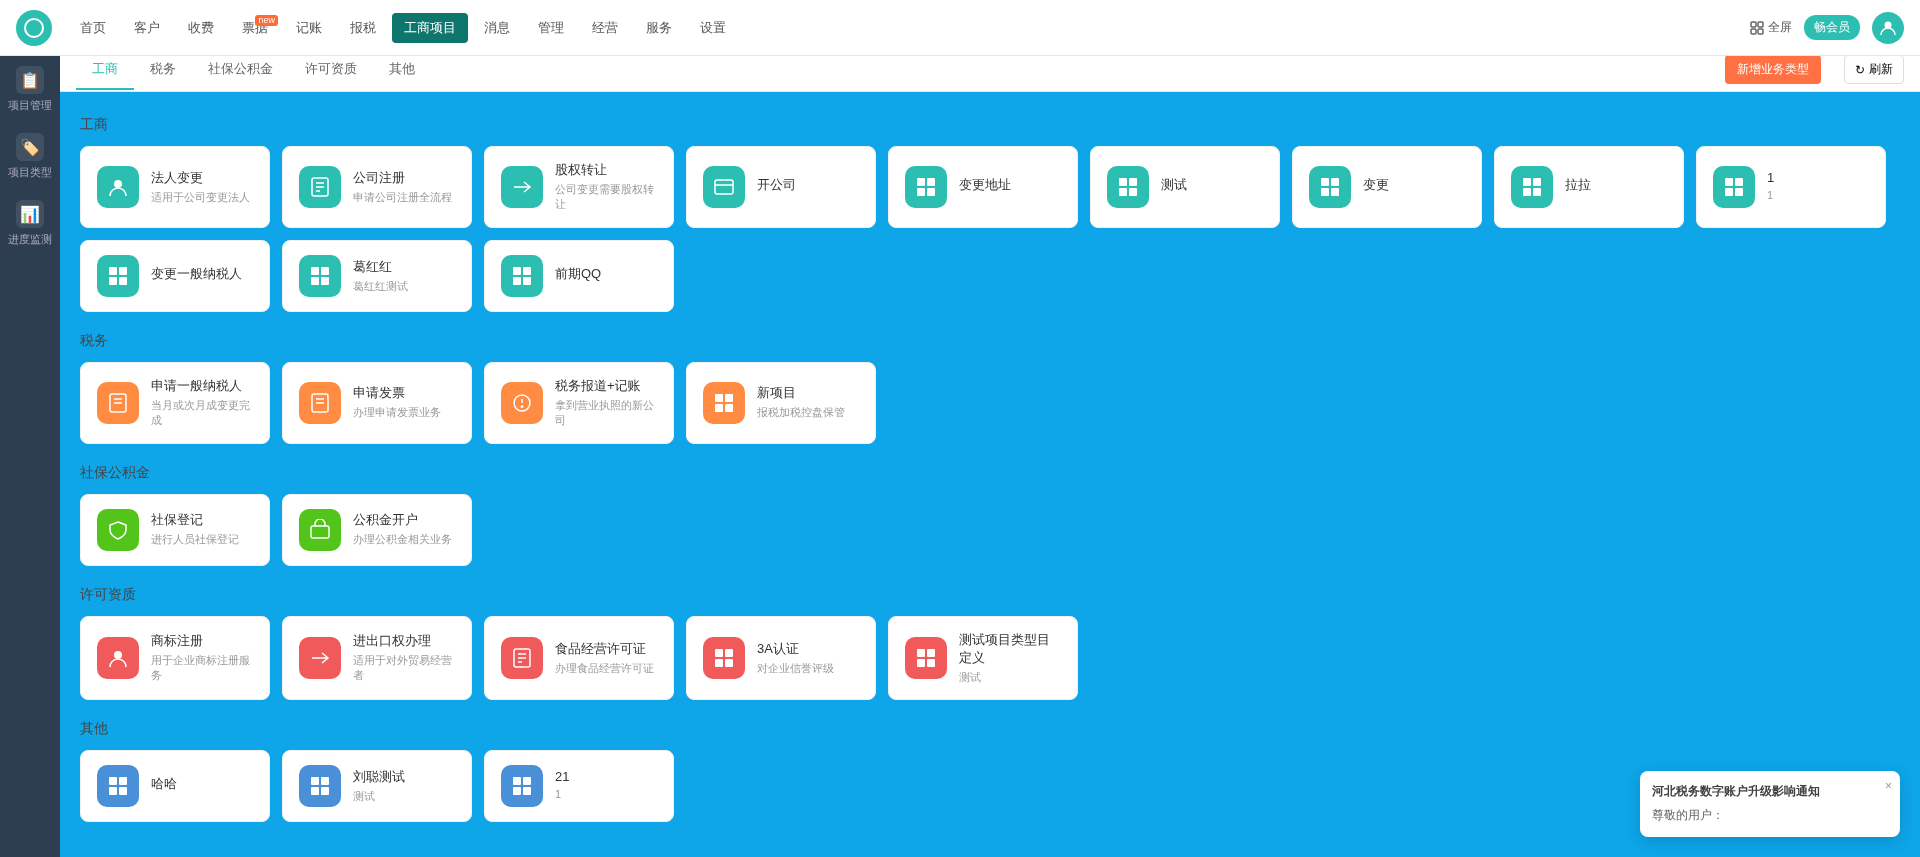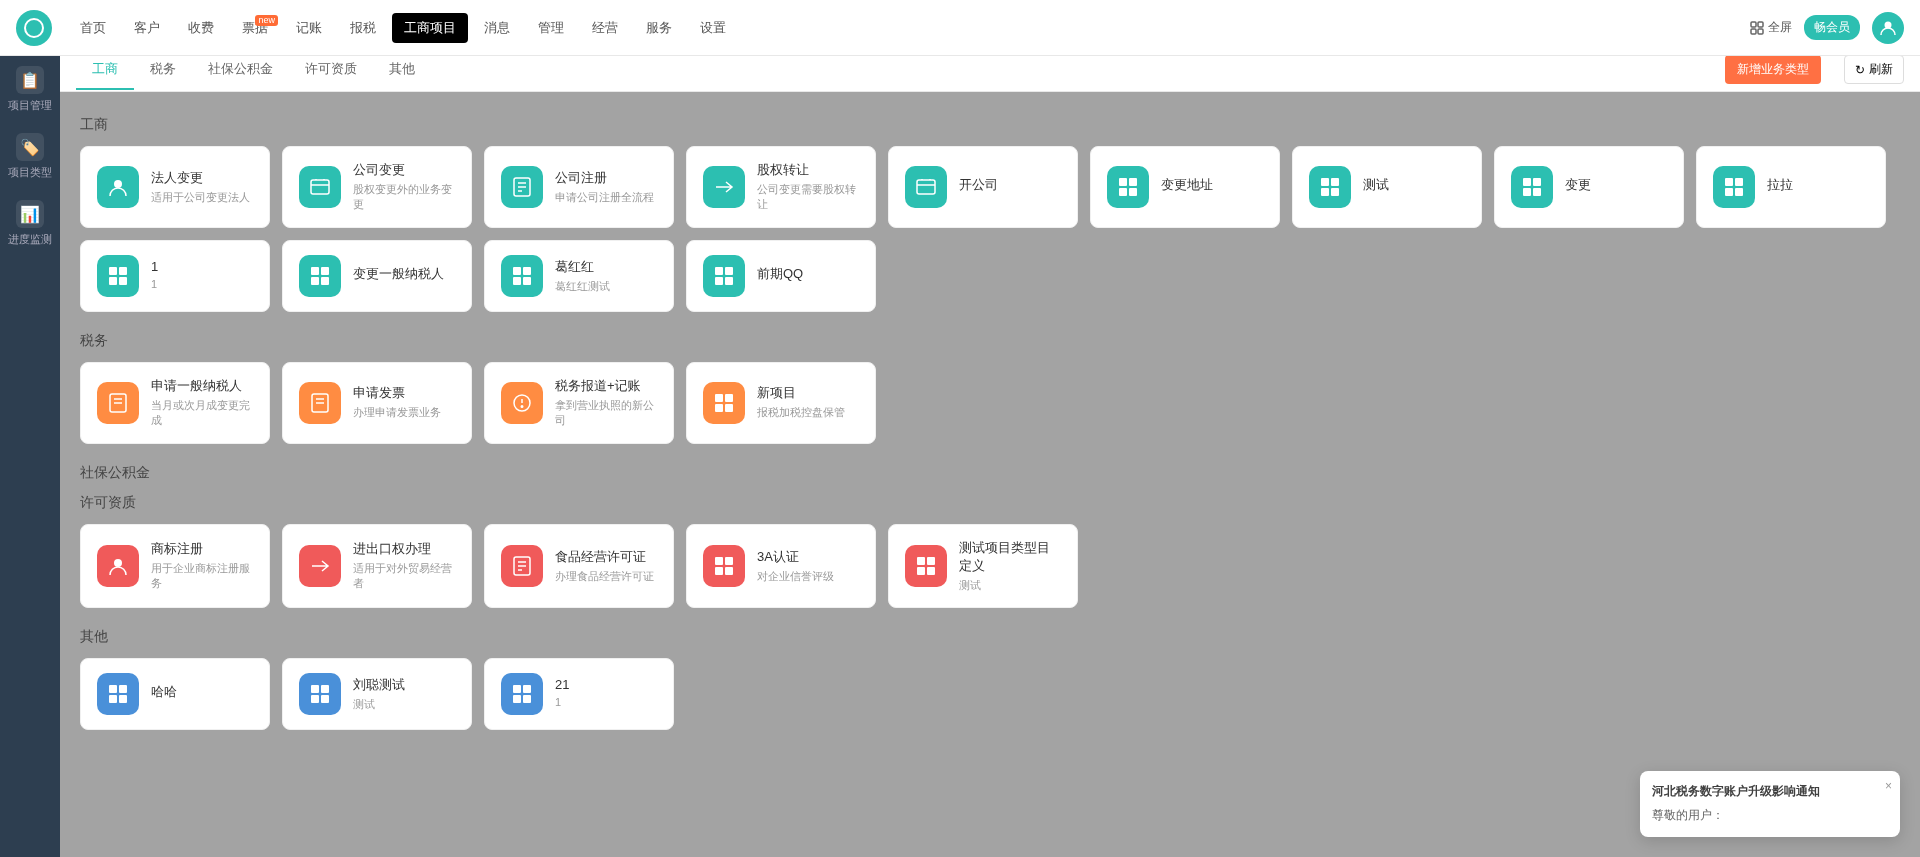--- a/index.html
+++ b/index.html
@@ -40,21 +40,21 @@
     .nav-item {
       padding: 6px 12px;
       border-radius: 4px;
       cursor: pointer;
       color: #555;
       font-size: 13px;
       white-space: nowrap;
       position: relative;
     }
     .nav-item.active {
-      background: #000000;
+      background: #0f766e;
       color: #fff;
     }
     .nav-badge {
       position: absolute;
       top: 2px; right: 2px;
       background: #ff6b35;
       color: #fff;
       font-size: 9px;
       padding: 1px 3px;
       border-radius: 3px;
@@ -118,21 +118,21 @@
       display: flex; align-items: center; justify-content: center;
       font-size: 16px;
     }
 
     
     .main-content {
       margin-top: 48px;
       margin-left: 60px;
       padding: 0;
       min-height: calc(100vh - 48px);
-      background: #a3a3a3;
+      background: #0ea5e9;
     }
 
     
     .tab-bar {
       background: #fff;
       border-bottom: 1px solid #e8e8e8;
       padding: 0 16px;
       display: flex;
       align-items: center;
       height: 44px;
@@ -335,32 +335,20 @@
             </svg>
       </div>
       <div class="card-info">
         <div class="card-title">法人变更</div>
         <div class="card-desc">适用于公司变更法人</div>
       </div>
     </div>
         <div class="card">
       <div class="card-icon" style="background:#2cbfb1;">
         <svg width="22" height="22" viewBox="0 0 22 22" fill="none" stroke="white" stroke-width="1.5">
-              <rect x="2" y="4" width="18" height="14" rx="2"></rect>
-              <path d="M7 4V3m8 1V3M2 9h18"></path>
-            </svg>
-      </div>
-      <div class="card-info">
-        <div class="card-title">公司变更</div>
-        <div class="card-desc">股权变更外的业务变更</div>
-      </div>
-    </div>
-        <div class="card">
-      <div class="card-icon" style="background:#2cbfb1;">
-        <svg width="22" height="22" viewBox="0 0 22 22" fill="none" stroke="white" stroke-width="1.5">
               <rect x="3" y="2" width="16" height="18" rx="2"></rect>
               <line x1="7" y1="7" x2="15" y2="7"></line>
               <line x1="7" y1="11" x2="15" y2="11"></line>
               <line x1="7" y1="15" x2="11" y2="15"></line>
             </svg>
       </div>
       <div class="card-info">
         <div class="card-title">公司注册</div>
         <div class="card-desc">申请公司注册全流程</div>
       </div>
@@ -551,20 +539,45 @@
     <rect x="12" y="12" width="8" height="8" rx="1"></rect>
   </svg>
       </div>
       <div class="card-info">
         <div class="card-title">新项目</div>
         <div class="card-desc">报税加税控盘保管</div>
       </div>
     </div>
       </div>
       <div class="section-title">社保公积金</div>
+      <div class="cards-grid">
+        <div class="card">
+      <div class="card-icon" style="background:#52c41a;">
+        <svg width="22" height="22" viewBox="0 0 22 22" fill="none" stroke="white" stroke-width="1.5">
+              <path d="M11 3l8 3v5c0 4-3.5 7-8 9-4.5-2-8-5-8-9V6z"></path>
+            </svg>
+      </div>
+      <div class="card-info">
+        <div class="card-title">社保登记</div>
+        <div class="card-desc">进行人员社保登记</div>
+      </div>
+    </div>
+        <div class="card">
+      <div class="card-icon" style="background:#52c41a;">
+        <svg width="22" height="22" viewBox="0 0 22 22" fill="none" stroke="white" stroke-width="1.5">
+              <rect x="2" y="7" width="18" height="12" rx="2"></rect>
+              <path d="M6 7V5a5 5 0 0110 0v2"></path>
+            </svg>
+      </div>
+      <div class="card-info">
+        <div class="card-title">公积金开户</div>
+        <div class="card-desc">办理公积金相关业务</div>
+      </div>
+    </div>
+      </div>
       <div class="section-title">许可资质</div>
       <div class="cards-grid">
         <div class="card">
       <div class="card-icon" style="background:#f05a5a;">
         <svg width="22" height="22" viewBox="0 0 22 22" fill="white">
               <circle cx="11" cy="8" r="4"></circle>
               <path d="M3 20c0-4.418 3.582-8 8-8s8 3.582 8 8" stroke="white" stroke-width="1.5" fill="none"></path>
             </svg>
       </div>
       <div class="card-info">

